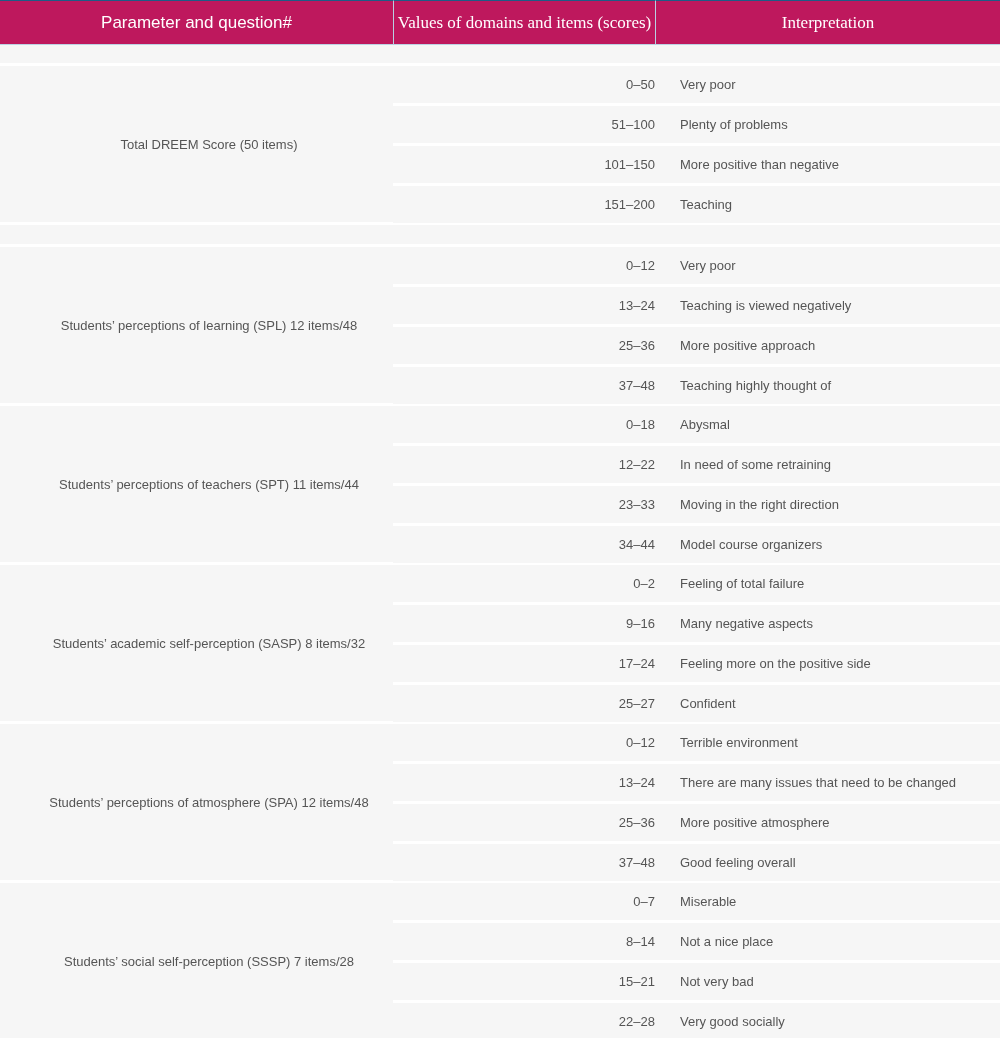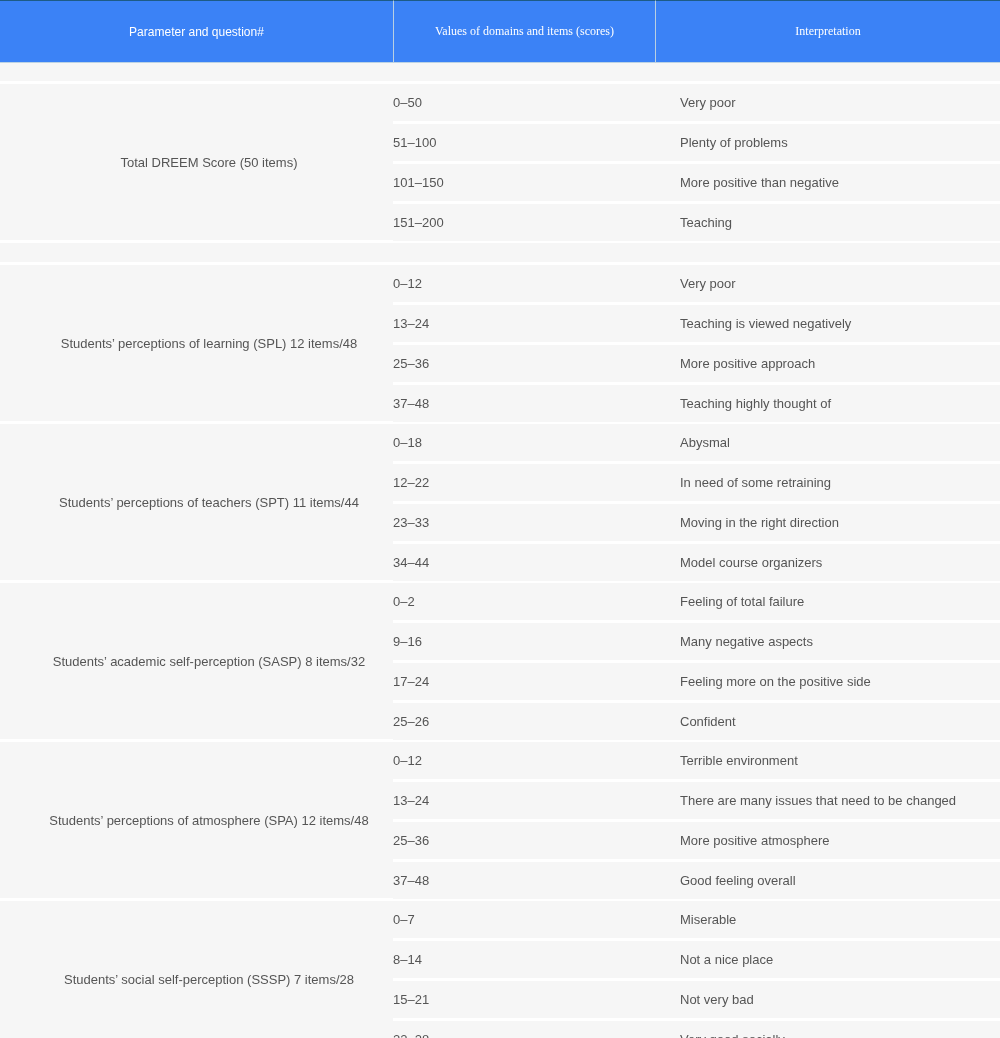--- a/index.html
+++ b/index.html
@@ -19,26 +19,26 @@
       width: 1000px;
       border-collapse: separate;
       border-spacing: 0;
       table-layout: fixed;
     }
     col.c1 { width: 393px; }
     col.c2 { width: 262px; }
     col.c3 { width: 345px; }
 
     thead th {
-      background: #3b82f6;
+      background: #be185d;
       color: #ffffff;
       font-weight: normal;
-      font-size: 12px;
+      font-size: 17px;
       height: 37px;
-      padding: 12px;
+      padding: 3px;
       text-align: center;
       border-top: 1px solid #1d5b86;
       border-bottom: 1px solid #bcd3e4;
     }
     thead th + th {
       border-left: 1px solid #b9d0e2;
       font-family: Liberation Serif, serif;
     }
 
     tbody td {
@@ -53,21 +53,21 @@
     tr.spacer2 td {
       height: 19px;
       border-bottom: 3px solid #ffffff;
     }
     td.param {
       padding-left: 25px;
       text-align: center;
       border-bottom: 3px solid #ffffff;
     }
     td.value {
-      text-align: left;
+      text-align: right;
       height: 37px;
       border-bottom: 3px solid #ffffff;
     }
     td.interp {
       text-align: left;
       padding-left: 25px;
       height: 37px;
       border-bottom: 3px solid #ffffff;
     }
     tr.last-in-group td.value,
@@ -162,21 +162,21 @@
     </tr>
     <tr>
       <td class="value">9–16</td>
       <td class="interp">Many negative aspects</td>
     </tr>
     <tr>
       <td class="value">17–24</td>
       <td class="interp">Feeling more on the positive side</td>
     </tr>
     <tr class="last-in-group">
-      <td class="value">25–26</td>
+      <td class="value">25–27</td>
       <td class="interp">Confident</td>
     </tr>
 
     <tr>
       <td class="param" rowspan="4">Students’ perceptions of atmosphere (SPA) 12 items/48</td>
       <td class="value">0–12</td>
       <td class="interp">Terrible environment</td>
     </tr>
     <tr>
       <td class="value">13–24</td>

